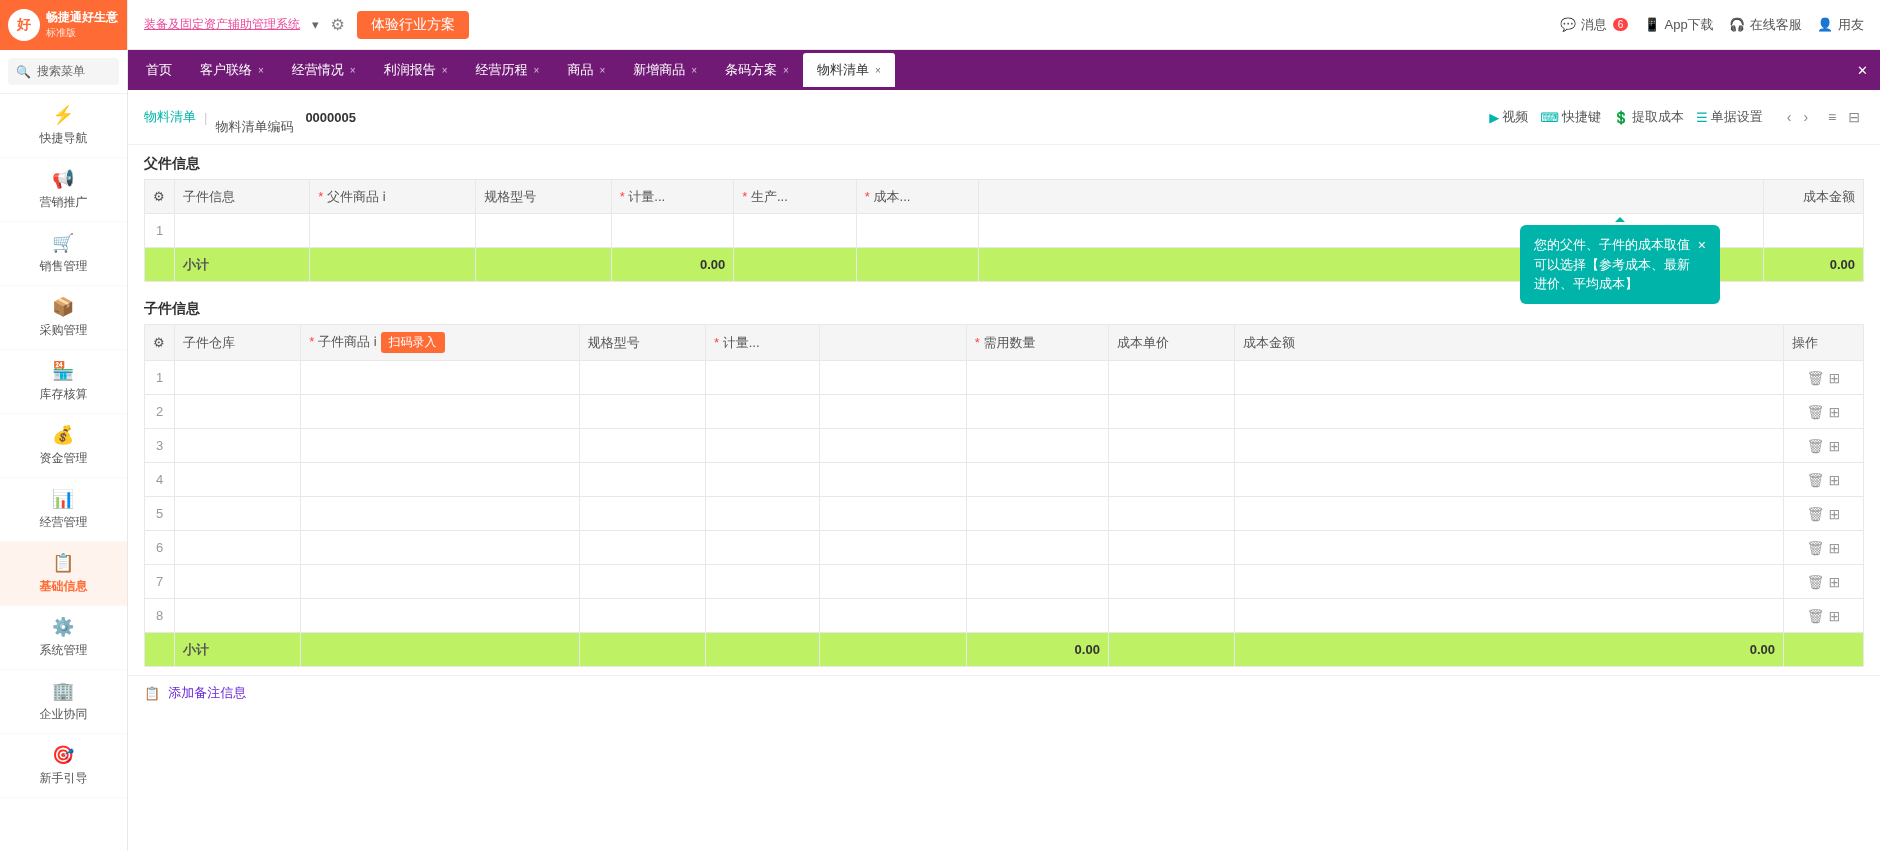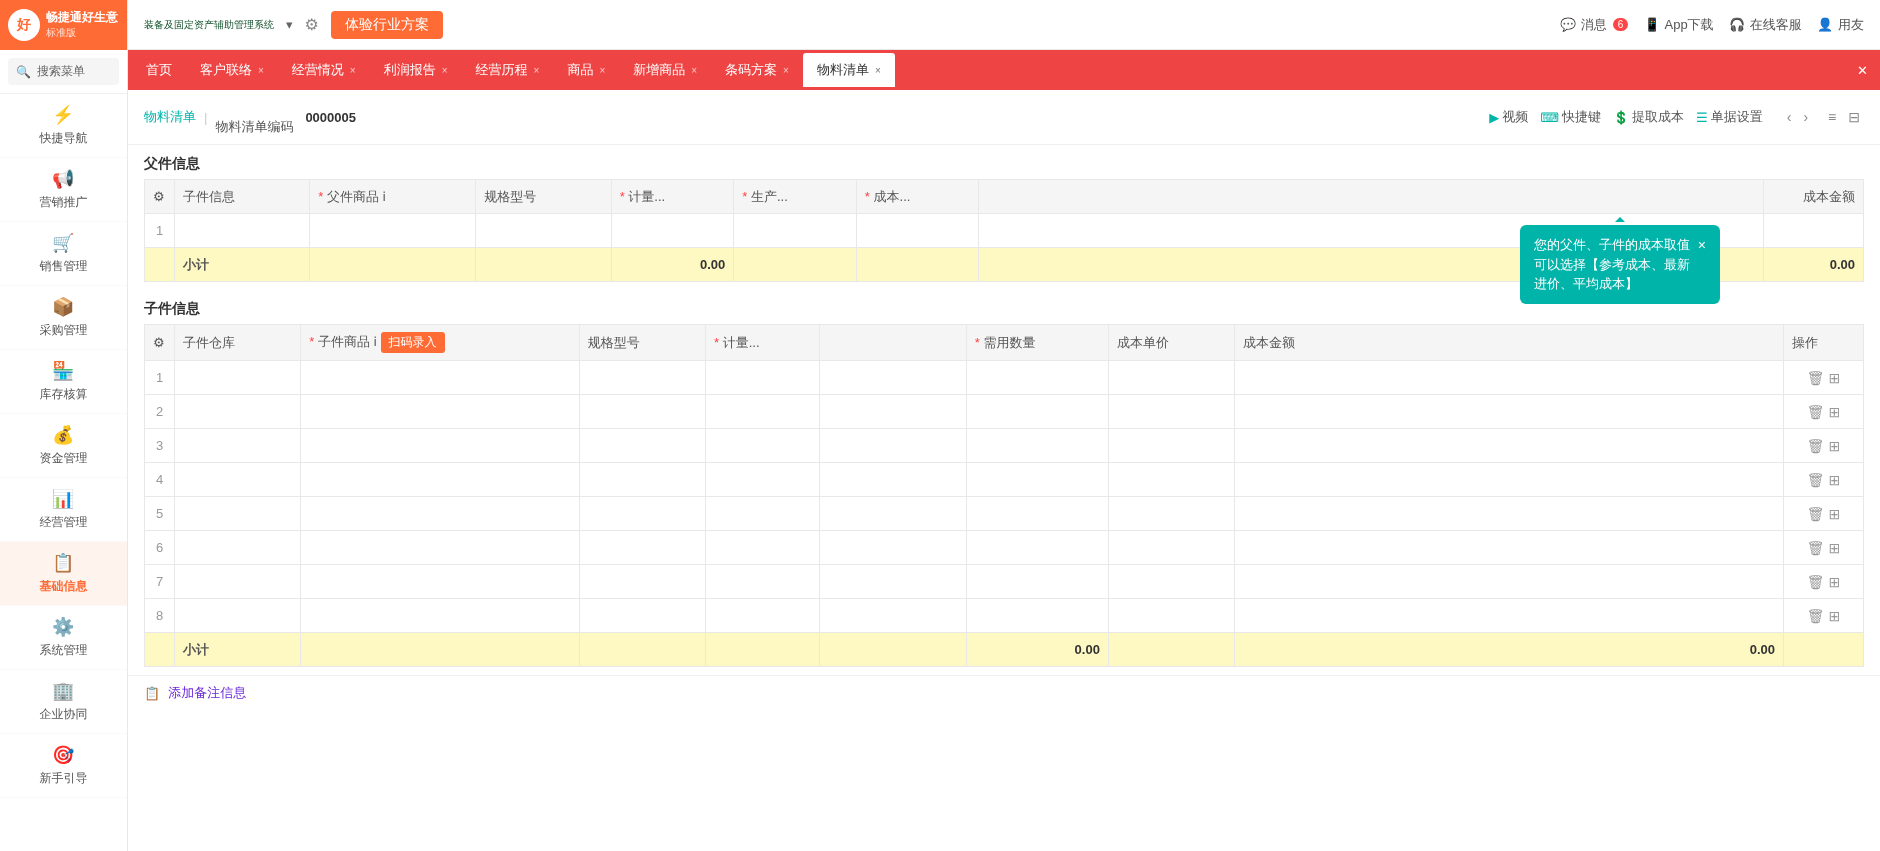--- a/index.html
+++ b/index.html
@@ -57,39 +57,39 @@
     
     .topbar {
       background: #fff;
       height: 50px;
       display: flex; align-items: center;
       padding: 0 16px;
       border-bottom: 1px solid #e8e8e8;
       justify-content: space-between;
     }
     .topbar-left { display: flex; align-items: center; gap: 12px; }
-    .topbar-title { font-size: 10px; color: #14532d; }
+    .topbar-title { font-size: 12px; color: #ec4899; text-decoration: underline; }
     .topbar-dropdown { display: flex; align-items: center; gap: 4px; color: #666; font-size: 13px; cursor: pointer; }
     .topbar-gear { color: #888; cursor: pointer; font-size: 16px; }
     .topbar-trial {
       background: #ff6b35; color: #fff;
       padding: 5px 14px; border-radius: 4px;
       font-size: 14px; cursor: pointer; border: none;
     }
     .topbar-right { display: flex; align-items: center; gap: 16px; color: #555; font-size: 13px; }
     .topbar-right-item { display: flex; align-items: center; gap: 4px; cursor: pointer; }
     .badge {
       background: #ff4444; color: #fff;
       border-radius: 10px; padding: 1px 5px;
       font-size: 10px; margin-left: 2px;
     }
 
     
     .nav-tabs {
-      background: #ef4444;
+      background: #701a75;
       display: flex; align-items: center;
       height: 40px; padding: 0 4px;
       overflow: hidden;
     }
     .nav-tab {
       padding: 8px 14px;
       color: #fff;
       font-size: 13px;
       cursor: pointer;
       display: flex; align-items: center; gap: 4px;
@@ -142,21 +142,21 @@
       text-align: left;
       white-space: nowrap;
     }
     .data-table td {
       border: 1px solid #e8e8e8;
       padding: 6px 8px;
       color: #333;
       height: 34px;
     }
     .data-table .subtotal-row td {
-      background: #fef9c3;
+      background: #bef264;
       font-weight: bold;
     }
     .data-table .row-num { color: #999; text-align: center; width: 30px; }
     .col-settings { text-align: center; width: 30px; cursor: pointer; color: #888; }
     .required { color: #ff4444; }
     .scan-btn {
       background: #ff6b35; color: #fff;
       padding: 2px 8px; border-radius: 3px;
       font-size: 12px; cursor: pointer; border: none;
       white-space: nowrap;

